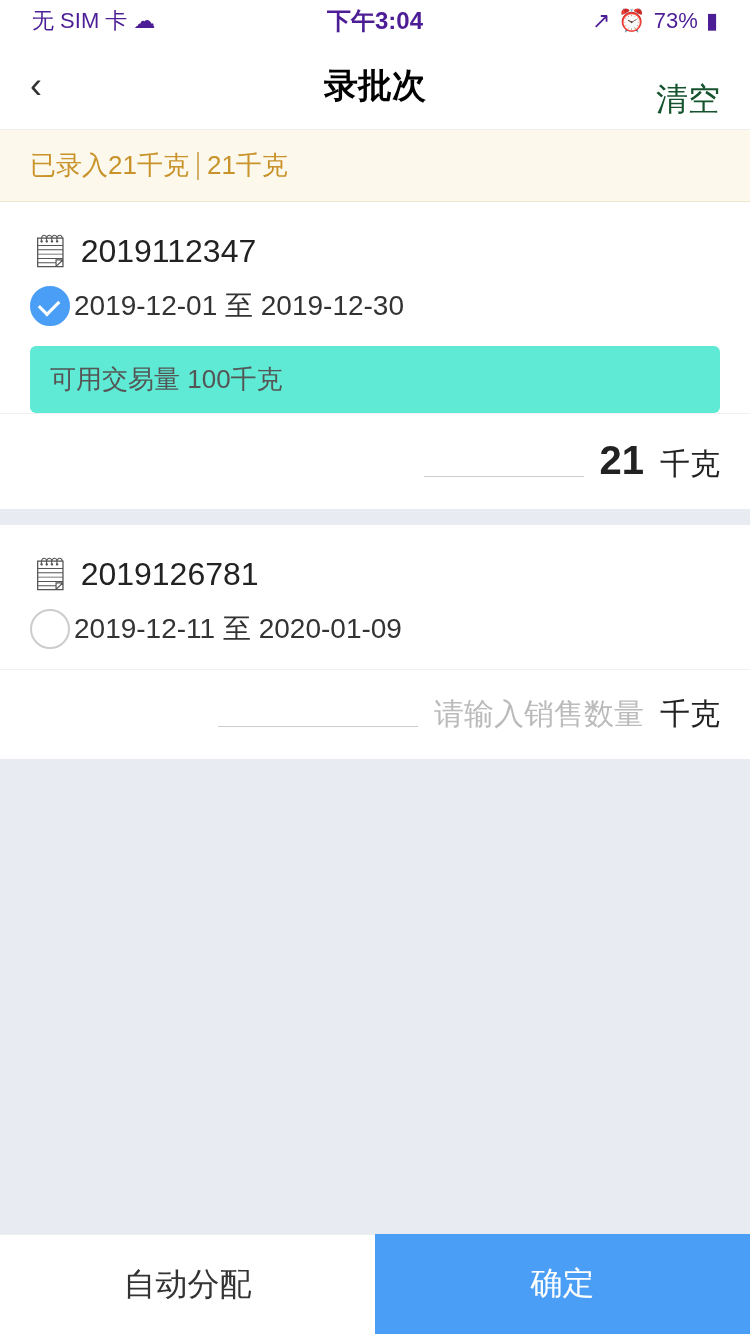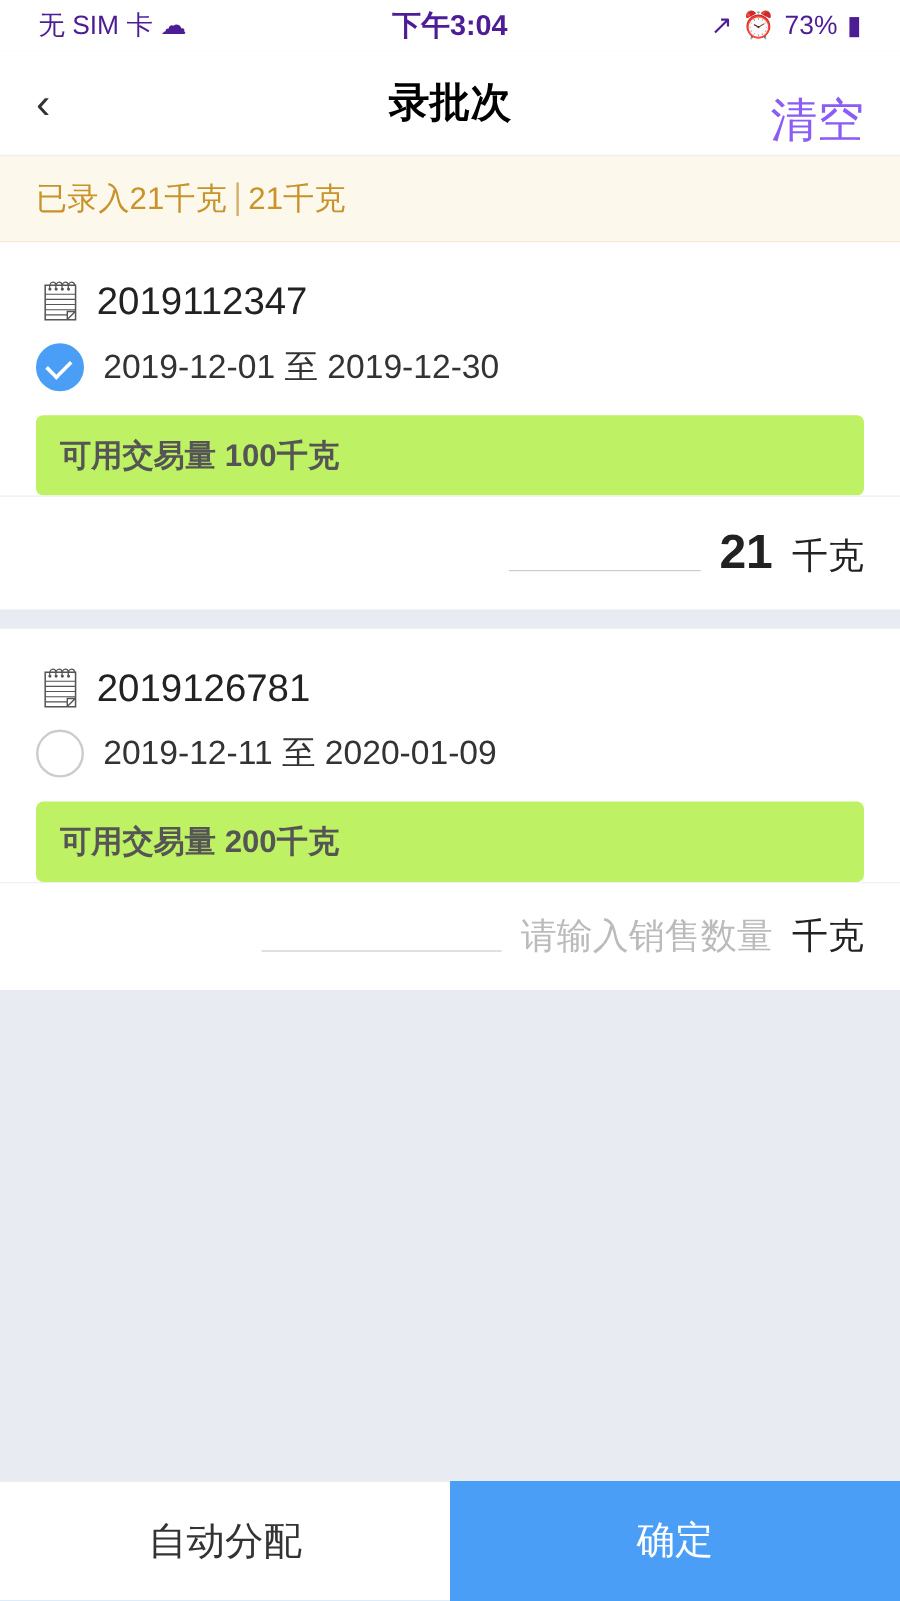--- a/index.html
+++ b/index.html
@@ -63,22 +63,22 @@
     }
     .nav-title {
       font-size: 34px;
       font-weight: 600;
       color: #000;
       position: absolute;
       left: 50%;
       transform: translateX(-50%);
     }
     .nav-action {
-      font-size: 39px;
-      color: #8b5cf6;
+      font-size: 32px;
+      color: #14532d;
       margin-top: 29px;
     }
 
     
     .info-banner {
       background: #fdf8ec;
       padding: 18px 30px;
       display: flex;
       align-items: center;
       gap: 8px;
@@ -111,21 +111,21 @@
       color: #555;
     }
     .batch-id {
       font-size: 32px;
       color: #222;
       font-weight: 500;
     }
     .batch-date-row {
       display: flex;
       align-items: center;
-      gap: 16px;
+      gap: 4px;
       margin-bottom: 20px;
     }
     .radio-circle {
       width: 40px;
       height: 40px;
       border-radius: 50%;
       border: 2px solid #ccc;
       background: #fff;
       flex-shrink: 0;
       display: flex;
@@ -143,27 +143,26 @@
       border-left: 3px solid #fff;
       border-bottom: 3px solid #fff;
       transform: rotate(-45deg) translateY(-2px);
       display: block;
     }
     .batch-date {
       font-size: 28px;
       color: #333;
     }
     .available-qty {
-      background: #bef264;
+      background: #5eead4;
       border-radius: 6px;
       padding: 16px 20px;
       font-size: 26px;
       color: #555;
       margin-bottom: 0;
-      font-weight: bold;
     }
 
     
     .amount-row {
       background: #fff;
       padding: 24px 30px;
       display: flex;
       align-items: baseline;
       justify-content: flex-end;
       gap: 16px;
@@ -315,21 +314,20 @@
 
   <div class="batch-card">
     <div class="batch-header">
       <span class="batch-icon">🗒</span>
       <span class="batch-id">2019126781</span>
     </div>
     <div class="batch-date-row">
       <div class="radio-circle"></div>
       <span class="batch-date">2019-12-11 至 2020-01-09</span>
     </div>
-    <div class="available-qty">可用交易量 200千克</div>
   </div>
 
   <div class="input-row">
     <div class="input-underline"></div>
     <span class="input-placeholder">请输入销售数量</span>
     <span class="input-unit">千克</span>
   </div>
 
   <div class="empty-space" style="height: 500px;"></div>
 

